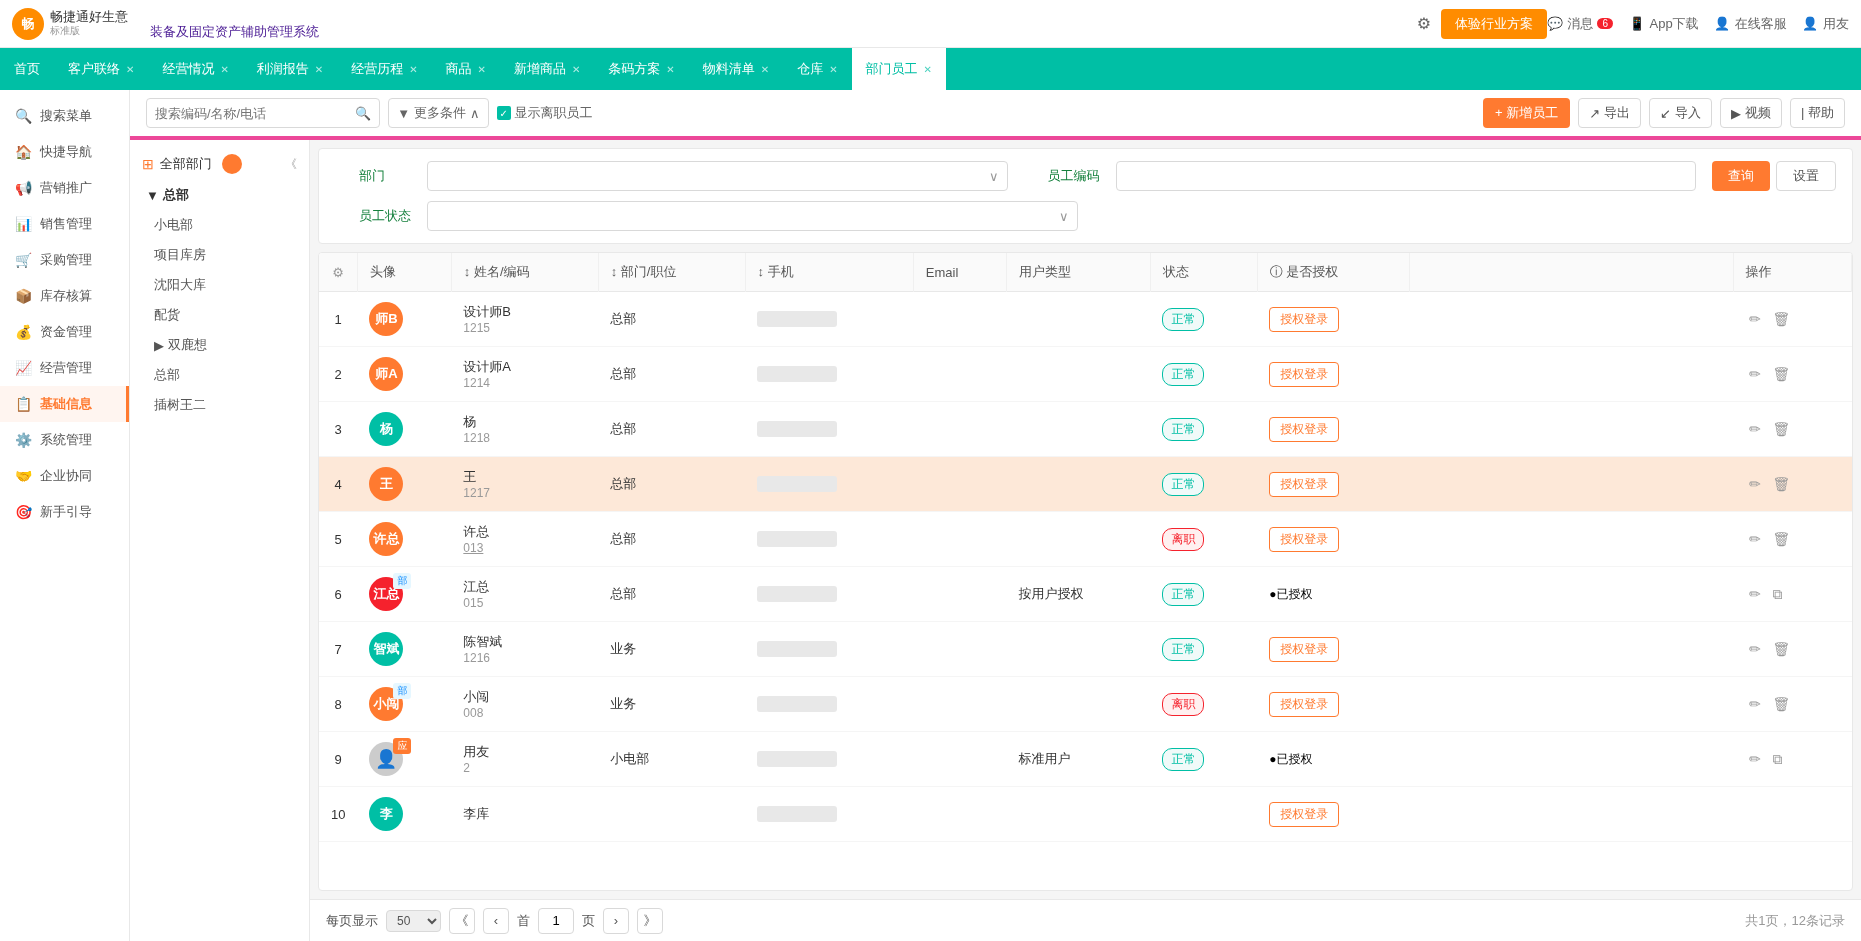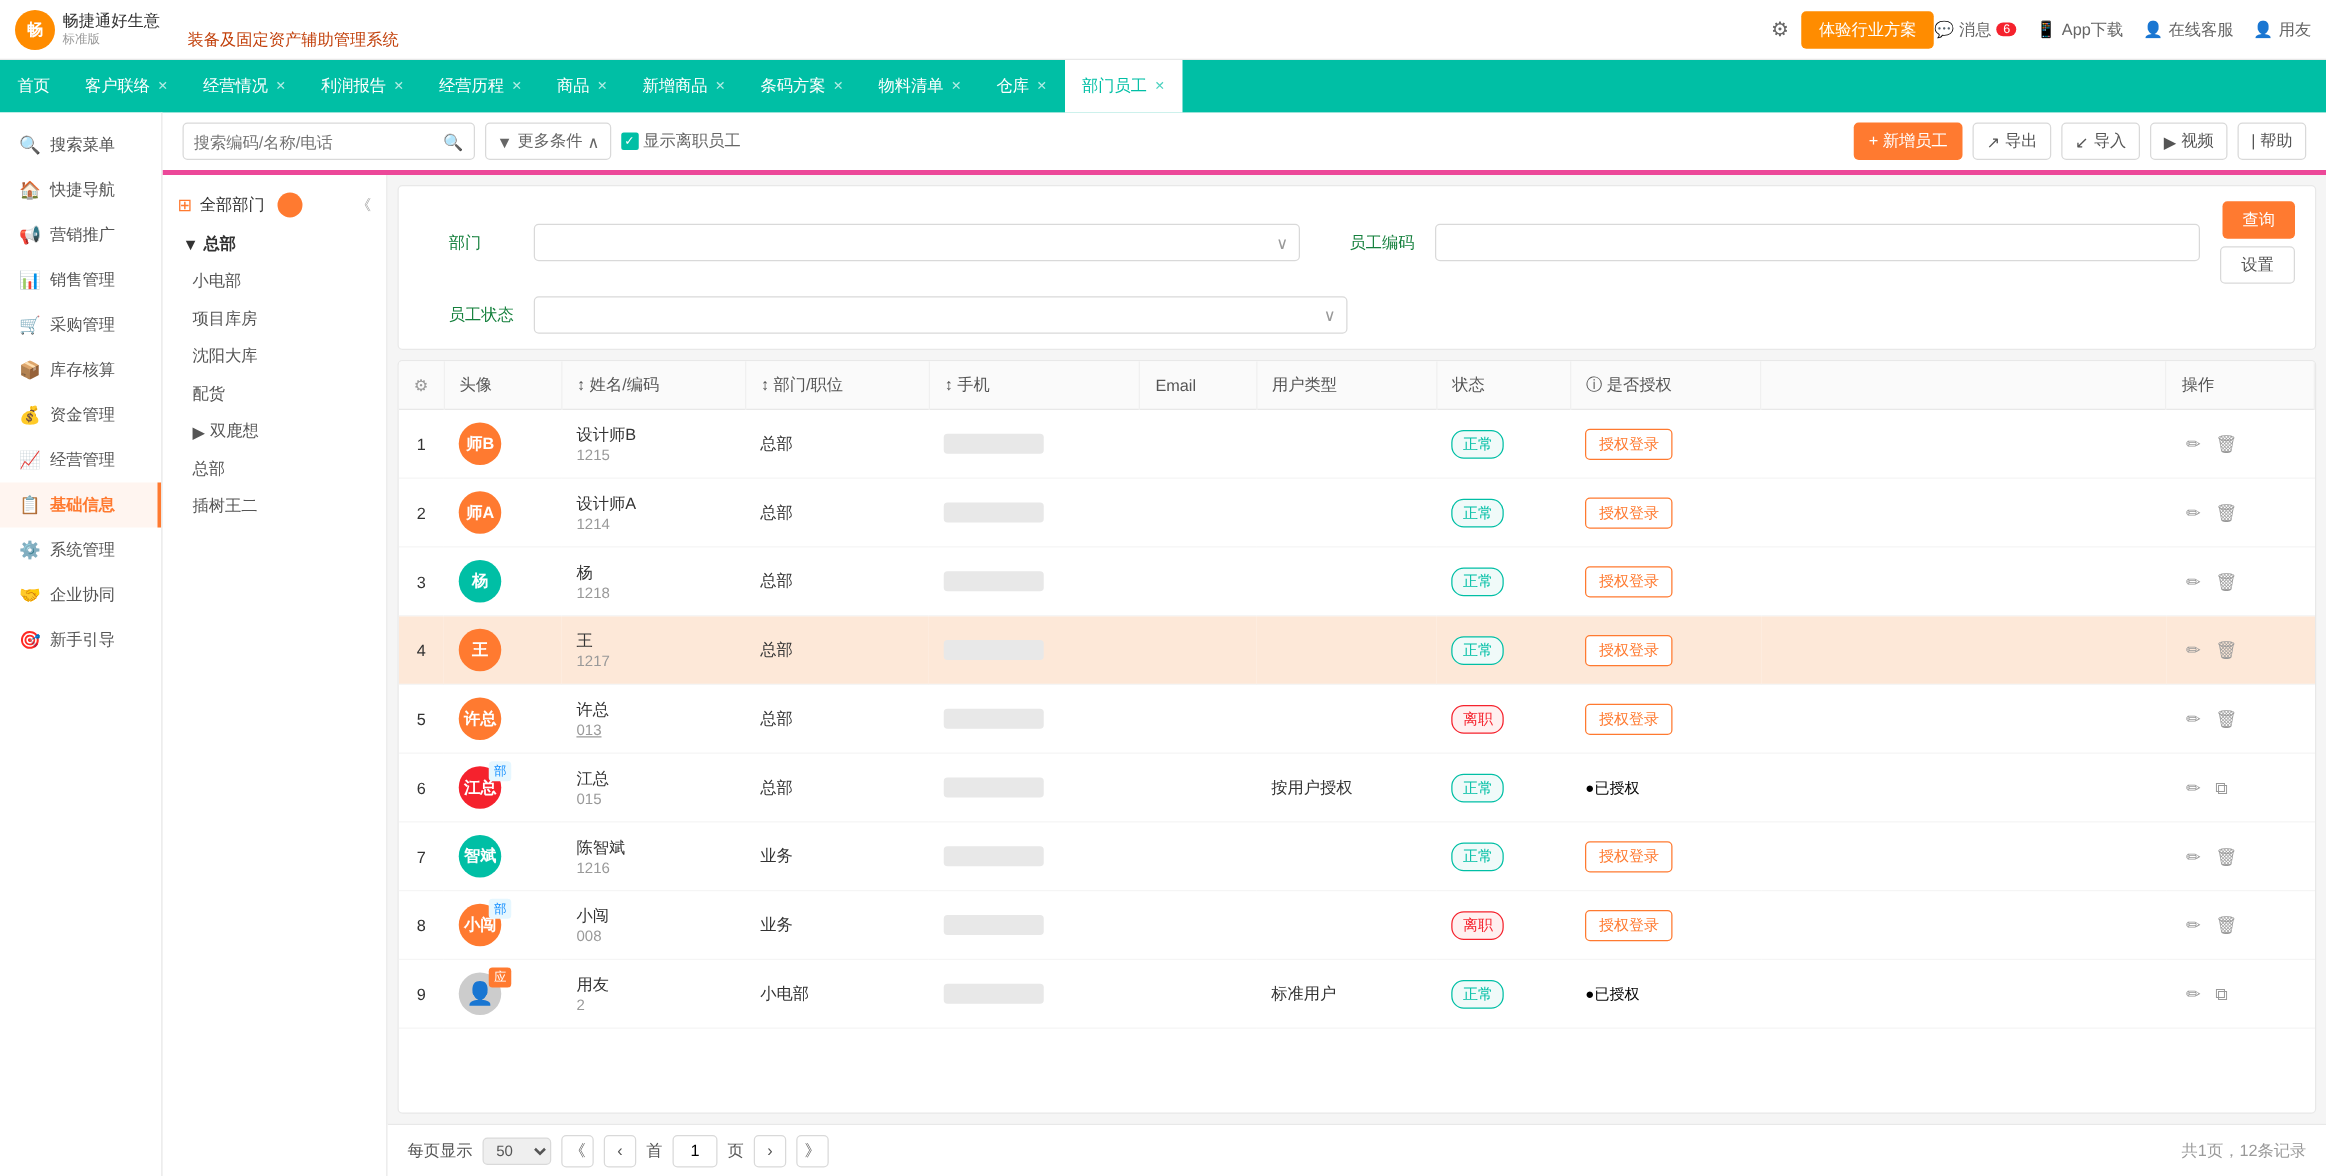--- a/index.html
+++ b/index.html
@@ -4,21 +4,21 @@
   <style>
     * { box-sizing: border-box; margin: 0; padding: 0; font-family: 'Microsoft YaHei', Arial, sans-serif; font-size: 13px; }
     body { background: #f5f5f5; overflow: hidden; }
 
     
     .top-bar { height: 48px; background: #fff; display: flex; align-items: center; padding: 0 12px; border-bottom: 1px solid #e8e8e8; position: relative; }
     .logo-area { display: flex; align-items: center; gap: 6px; min-width: 130px; }
     .logo-icon { width: 32px; height: 32px; background: #ff8c00; border-radius: 50%; display: flex; align-items: center; justify-content: center; color: #fff; font-weight: bold; font-size: 12px; }
     .logo-text { font-size: 13px; color: #333; line-height: 1.2; }
     .logo-sub { font-size: 10px; color: #999; }
-    .system-name { flex: 1; font-size: 13px; color: #c2410c; padding-left: 8px; margin-top: 16px; }
+    .system-name { flex: 1; font-size: 13px; color: #4c1d95; padding-left: 8px; margin-top: 16px; }
     .top-actions { display: flex; align-items: center; gap: 16px; margin-left: auto; }
     .top-btn { display: flex; align-items: center; gap: 4px; color: #666; cursor: pointer; font-size: 13px; }
     .top-btn .badge { background: #f5222d; color: #fff; border-radius: 10px; font-size: 10px; padding: 0 4px; min-width: 16px; text-align: center; }
     .trial-btn { background: #ff8c00; color: #fff; border: none; border-radius: 4px; padding: 6px 14px; cursor: pointer; font-size: 13px; }
     .gear-btn { color: #666; cursor: pointer; font-size: 16px; }
 
     
     .nav-bar { height: 42px; background: #00bfa5; display: flex; align-items: center; padding: 0 0; }
     .nav-item { padding: 0 14px; height: 42px; display: flex; align-items: center; color: #fff; cursor: pointer; font-size: 13px; white-space: nowrap; position: relative; }
     .nav-item.active { background: #fff; color: #00bfa5; }
@@ -60,21 +60,21 @@
     .dept-sub { padding-left: 8px; }
 
     
     .filter-panel { background: #fff; border: 1px solid #e8e8e8; margin: 8px; border-radius: 4px; padding: 12px 16px; }
     .filter-row { display: flex; align-items: center; gap: 16px; margin-bottom: 10px; }
     .filter-row:last-child { margin-bottom: 0; }
     .filter-field { display: flex; align-items: center; gap: 8px; flex: 1; }
     .filter-label { color: #15803d; white-space: nowrap; min-width: 60px; margin-left: 24px; }
     .filter-select { border: 1px solid #d9d9d9; border-radius: 4px; padding: 4px 8px; font-size: 13px; color: #999; flex: 1; height: 30px; display: flex; align-items: center; justify-content: space-between; cursor: pointer; }
     .filter-input { border: 1px solid #d9d9d9; border-radius: 4px; padding: 4px 8px; font-size: 13px; color: #333; flex: 1; height: 30px; outline: none; }
-    .filter-actions { display: flex; flex-direction: column; gap: 6px; align-items: flex-end; }
+    .filter-actions { display: flex; flex-direction: row; gap: 6px; align-items: flex-end; }
     .query-btn { background: #ff7a30; color: #fff; border: none; border-radius: 4px; padding: 4px 16px; cursor: pointer; height: 30px; }
     .set-btn { background: #fff; color: #555; border: 1px solid #d9d9d9; border-radius: 4px; padding: 4px 16px; cursor: pointer; height: 30px; }
 
     
     .table-wrapper { flex: 1; overflow: auto; background: #fff; margin: 0 8px 8px; border: 1px solid #e8e8e8; border-radius: 4px; }
     table { width: 100%; border-collapse: collapse; }
     thead tr { background: #fafafa; border-bottom: 1px solid #e8e8e8; }
     thead th { padding: 10px 12px; text-align: left; color: #555; font-weight: normal; white-space: nowrap; border-right: 1px solid #f0f0f0; font-size: 13px; }
     tbody tr { border-bottom: 1px solid #f5f5f5; }
     tbody tr.highlighted { background: #fde8d8; }
@@ -510,20 +510,37 @@
                 <td>标准用户</td>
                 <td><span class="status-badge status-normal">正常</span></td>
                 <td><span class="authorized">●已授权</span></td>
                 <td></td>
                 <td>
                   <button class="op-btn">✏</button>
                   <button class="op-btn">⧉</button>
                 </td>
               </tr>
 
+              <tr>
+                <td style="text-align:center;">10</td>
+                <td>
+                    <div class="avatar" style="background:#00bfa5;">李</div>
+                  </td>
+                <td>
+                    <div>李库</div>
+                  </td>
+                <td></td>
+                <td><span class="blurred">&nbsp;&nbsp;&nbsp;&nbsp;&nbsp;&nbsp;&nbsp;&nbsp;&nbsp;&nbsp;&nbsp;</span></td>
+                <td></td>
+                <td></td>
+                <td></td>
+                <td><button class="auth-btn">授权登录</button></td>
+                <td></td>
+                <td></td>
+              </tr>
             </tbody>
           </table>
         </div>
 
         <div class="pagination">
           <span>每页显示</span>
           <select class="page-size-select">
             <option>50</option>
             <option>20</option>
             <option>100</option>

